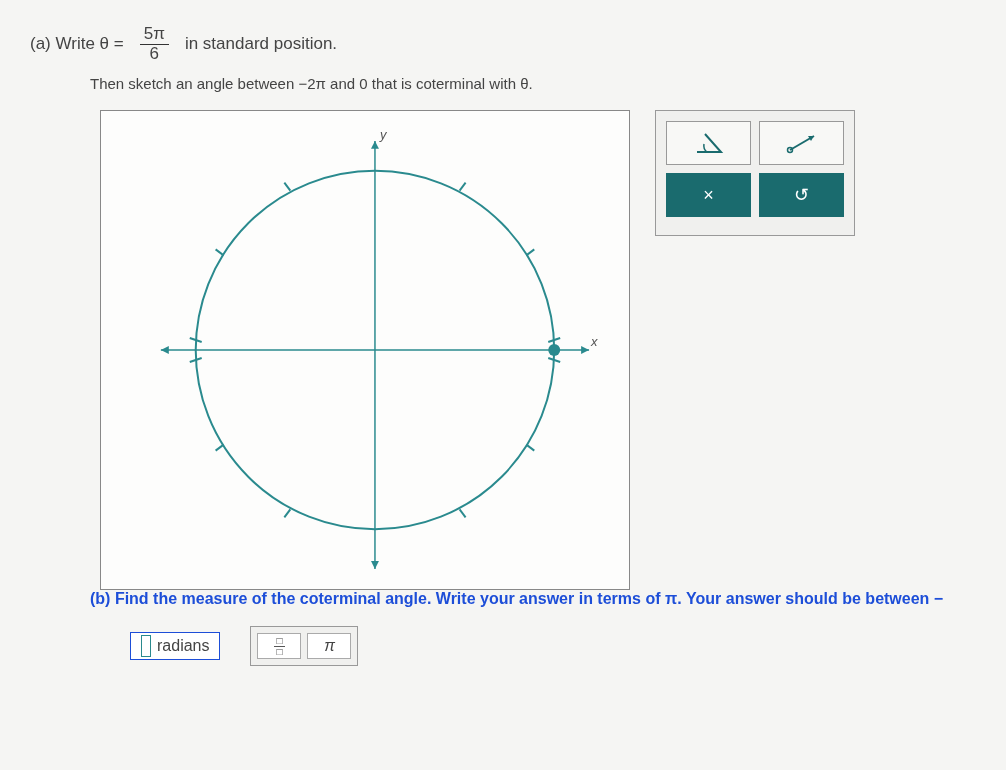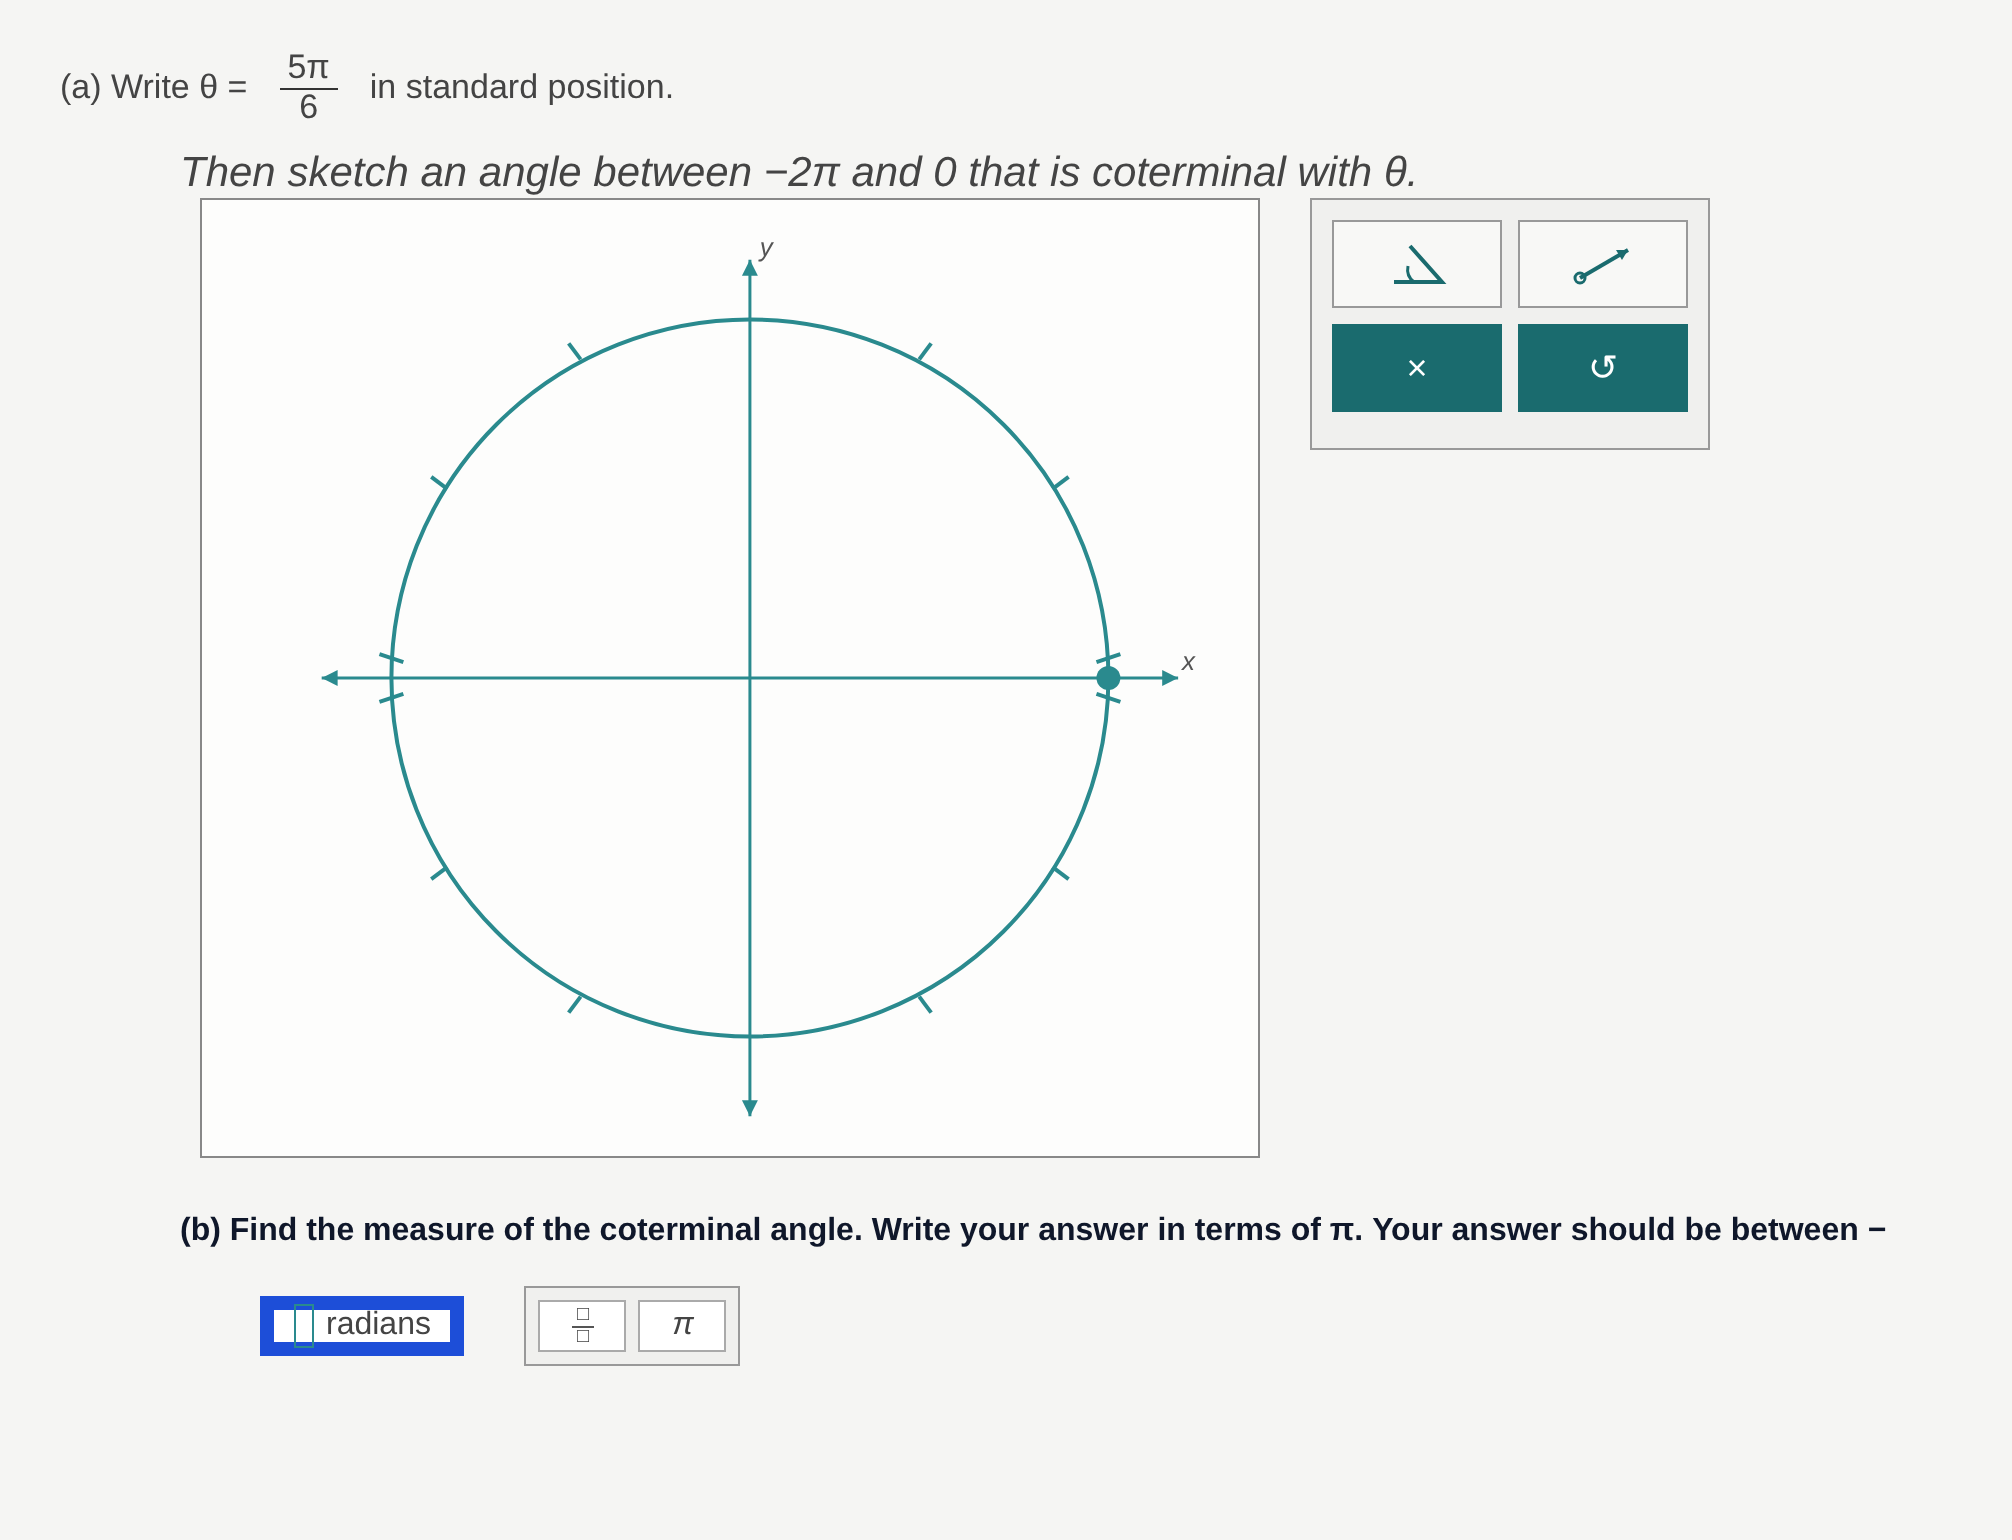--- a/index.html
+++ b/index.html
@@ -25,23 +25,23 @@
       display: inline-flex;
       flex-direction: column;
       align-items: center;
       vertical-align: middle;
       margin: 0 16px;
       line-height: 1.1;
     }
     .frac .num { border-bottom: 1.5px solid #333; padding: 0 4px; }
     .frac .den { padding: 0 4px; }
     .question-a2 {
-      font-size: 21px;
+      font-size: 15px;
       margin-left: 60px;
-      font-style: italic;
+      margin-bottom: 18px;
     }
     .graph-area {
       display: flex;
       align-items: flex-start;
       gap: 25px;
       margin-left: 70px;
     }
     .graph-box {
       width: 530px;
       height: 480px;
@@ -75,33 +75,32 @@
       cursor: pointer;
     }
     .tool-btn.dark {
       background: #1a6b6e;
       color: white;
       border-color: #1a6b6e;
     }
     .question-b {
       font-size: 16px;
       font-weight: bold;
-      color: #0f172a;
-      margin-top: 28px;
+      color: #1d4ed8;
       margin-left: 60px;
     }
     .answer-row {
       display: flex;
       gap: 30px;
       margin-left: 100px;
       margin-top: 18px;
       align-items: center;
     }
     .answer-input {
-      border: 7px solid #1d4ed8;
+      border: 1px solid #1d4ed8;
       background: white;
       padding: 8px 10px;
       display: flex;
       align-items: center;
       gap: 6px;
       height: 28px;
     }
     .cursor-box {
       display: inline-block;
       width: 10px;

